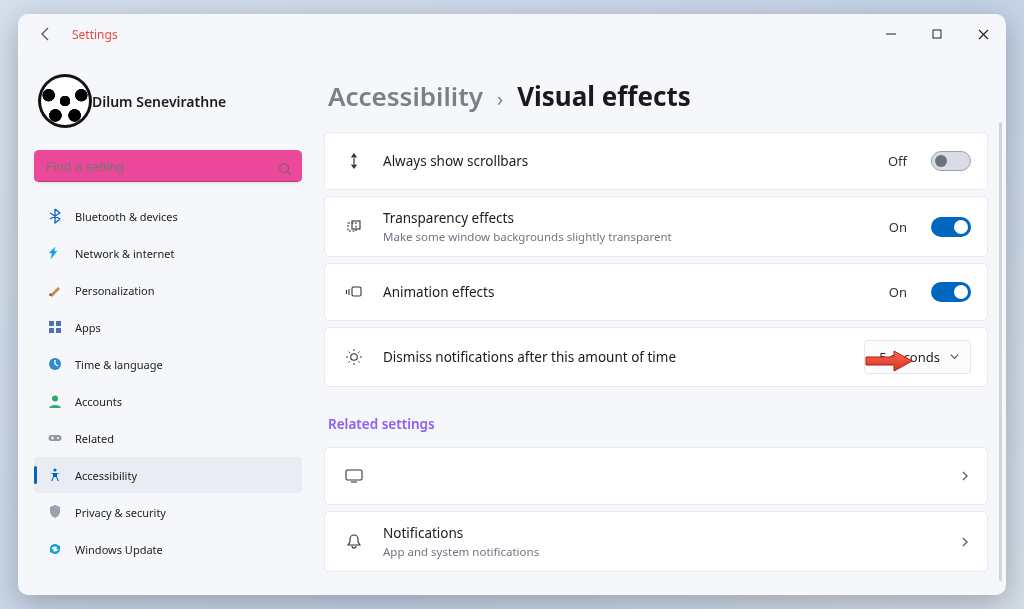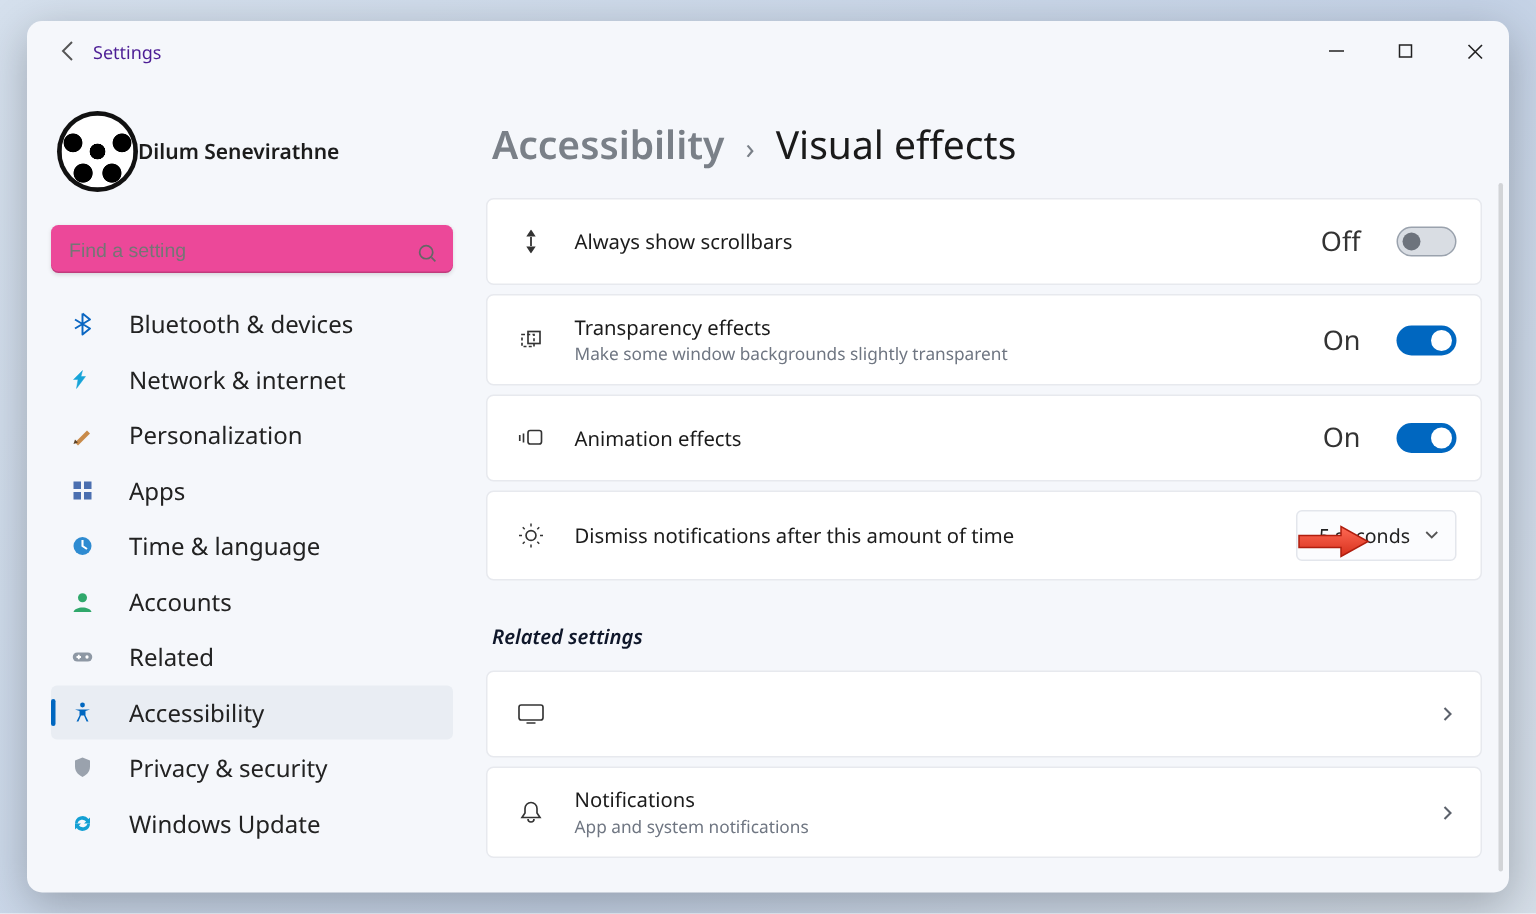--- a/index.html
+++ b/index.html
@@ -25,21 +25,21 @@
     display: flex;
     align-items: center;
     padding-left: 12px;
   }
   .back-btn {
     width: 32px; height: 32px;
     display: flex; align-items: center; justify-content: center;
     color: #555; font-size: 16px;
     border-radius: 4px;
   }
-  .title-label { font-size: 12px; color: #4c1d95; }
+  .title-label { font-size: 12px; color: #ef4444; margin-left: 10px; }
   .title-spacer { flex: 1; }
   .win-ctrl {
     width: 46px; height: 36px;
     display: flex; align-items: center; justify-content: center;
     color: #222;
   }
   .win-ctrl svg { width: 10px; height: 10px; }
   .win-close svg { width: 11px; height: 11px; }
 
   .body-row { flex: 1; display: flex; min-height: 0; }
@@ -87,24 +87,24 @@
     box-shadow: 0 1px 3px rgba(0,0,0,.12), inset 0 -1px 0 rgba(0,0,0,.18);
     color: #333;
   }
   .search-icon {
     position: absolute; right: 10px; top: 50%; transform: translateY(-50%);
     color: #666; width: 14px; height: 14px;
   }
 
   .nav { margin-top: 6px; display: flex; flex-direction: column; gap: 1px; }
   .nav-item {
-    display: flex; align-items: center; gap: 22px;
+    display: flex; align-items: center; gap: 11px;
     height: 36px; padding: 0 12px;
     border-radius: 4px;
-    font-size: 16px; color: #222;
+    font-size: 11px; color: #222;
     position: relative;
   }
   .nav-item .nav-icon {
     width: 18px; height: 18px; display: flex; align-items:center; justify-content:center;
   }
   .nav-item.active {
     background: #e9edf3;
   }
   .nav-item.active::before {
     content: ""; position: absolute; left: 0; top: 9px; bottom: 9px;
@@ -117,56 +117,56 @@
     padding: 18px 18px 14px 6px;
     overflow: hidden;
     position: relative;
   }
   .breadcrumb {
     display: flex; align-items: baseline; gap: 14px;
     margin: 6px 0 18px 4px;
   }
   .bc-parent { font-size: 26px; font-weight: 600; color: #7a8088; }
   .bc-sep    { font-size: 20px; color: #7a8088; }
-  .bc-current{ font-size: 26px; font-weight: 400; color: #1a1a1a; }
+  .bc-current{ font-size: 26px; font-weight: 700; color: #1a1a1a; }
 
   .cards { display: flex; flex-direction: column; gap: 6px; position: relative; }
   .card {
     background: #fff; border: 1px solid #e7e9ee; border-radius: 5px;
     padding: 12px 16px;
     display: flex; align-items: center; gap: 16px;
     min-height: 58px;
   }
   .card .lead-icon { width: 26px; display:flex; justify-content:center; color:#333; }
   .card .texts { display:flex; flex-direction:column; }
   .card .title { font-size: 13.5px; color: #1b1b1b; }
   .card .sub   { font-size: 11.5px; color: #6f7682; margin-top: 2px; }
   .card .spacer { flex:1; }
-  .state-label { font-size: 18px; color: #333; margin-right: 8px; }
+  .state-label { font-size: 13px; color: #333; margin-right: 8px; }
   .toggle {
     width: 40px; height: 20px; border-radius: 10px; position: relative;
     background: #0067c0;
   }
   .toggle .knob {
     position:absolute; width:14px; height:14px; border-radius:50%;
     background:#fff; top:3px; right:3px;
   }
   .toggle.off { background:#d9dde3; border:1px solid #9aa2ad; }
   .toggle.off .knob { left:3px; right:auto; background:#6d737c; width:12px; height:12px; top:3px;}
   .select {
     height: 34px; padding: 0 30px 0 14px;
     border: 1px solid #e3e6ec; border-radius: 4px;
     background: #fbfcfe;
     font-size: 13px; color: #222;
     display: flex; align-items: center; gap: 12px;
     position: relative;
   }
   .select .chev { position:absolute; right:10px; top:50%; transform:translateY(-50%); color:#555; }
 
-  .section-label { font-size: 13.5px; font-weight:600; color:#0f172a; margin: 22px 0 8px 4px; font-style: italic; }
+  .section-label { font-size: 13.5px; font-weight:600; color:#8b5cf6; margin: 22px 0 8px 4px; }
 
   .link-card { cursor: default; }
   .chevron-right { color:#5b616b; }
 
   
   .arrow {
     position: absolute; width: 50px; height: 26px;
     left: 540px; top: 216px;
     pointer-events: none;
   }

